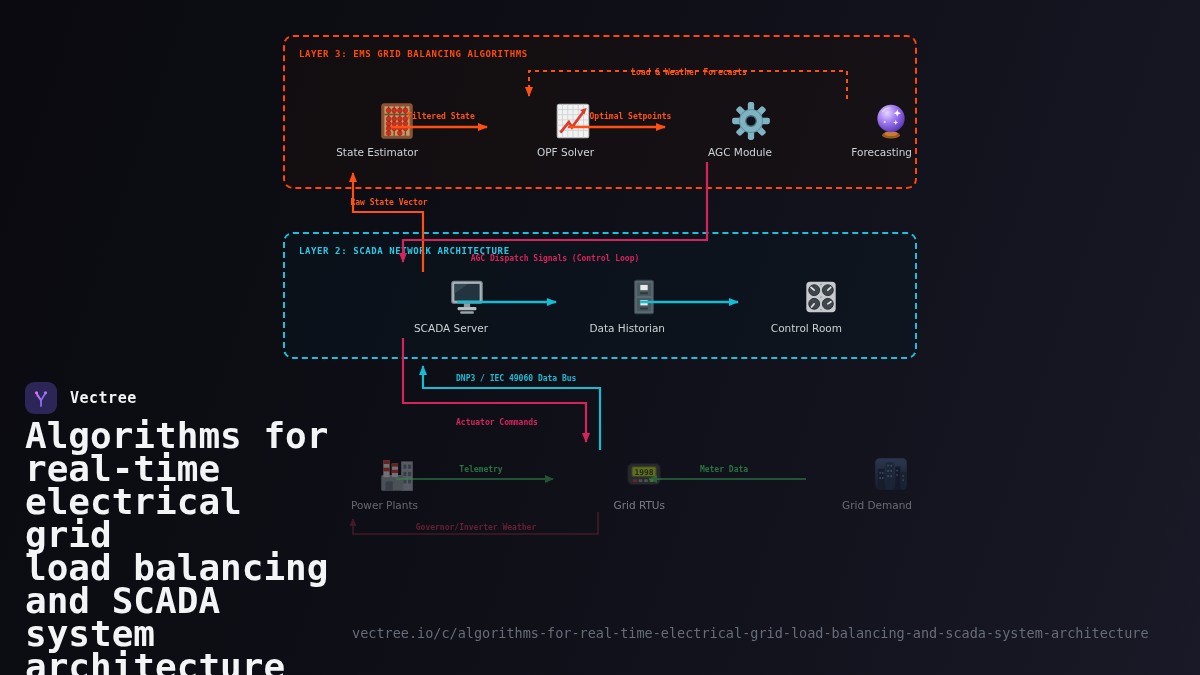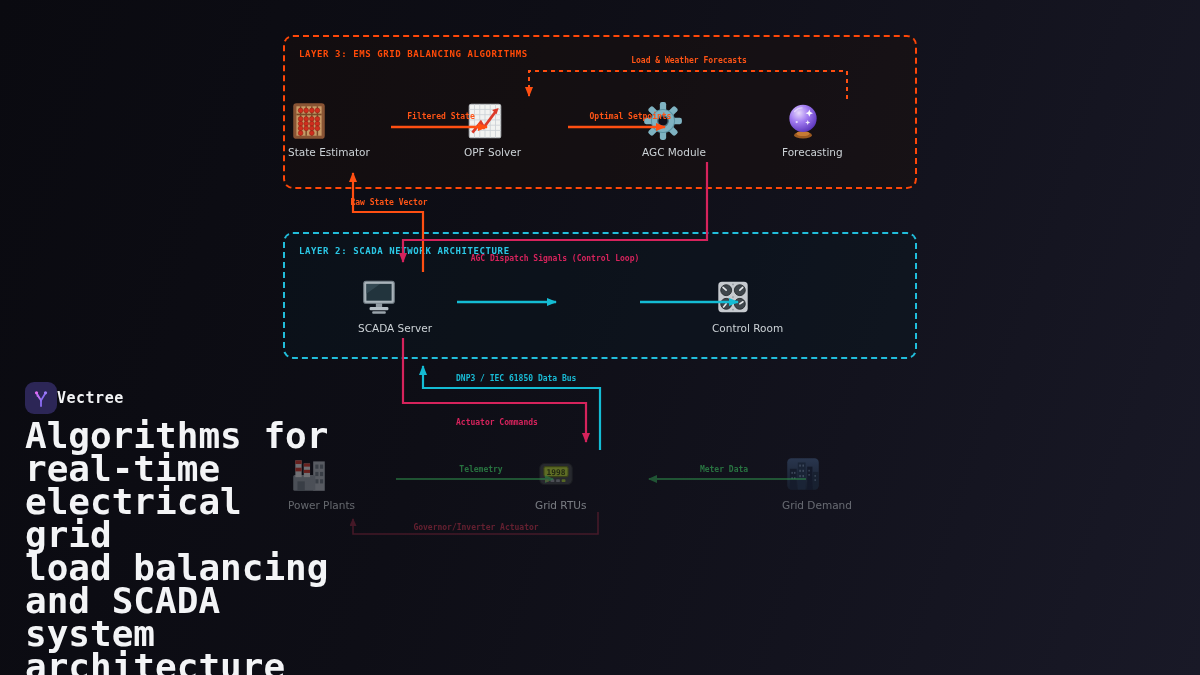--- a/index.html
+++ b/index.html
@@ -9,36 +9,36 @@
     font-family:"DejaVu Sans",sans-serif;
   }
   .layer{position:absolute;border:2px dashed;border-radius:10px;box-sizing:border-box;z-index:1;}
   .layer3{left:283px;top:35px;width:634px;height:154px;border-color:#ff4708;background:rgba(28,16,12,.42);}
   .layer2{left:283px;top:232px;width:634px;height:127px;border-color:rgba(35,200,230,.95);background:rgba(10,24,34,.42);}
   .layer1{left:283px;top:408px;width:634px;height:140px;border-color:rgba(46,160,85,.42);background:rgba(12,26,18,.28);}
   .layer-title{position:absolute;top:12px;left:14px;font-family:"DejaVu Sans Mono",monospace;font-weight:bold;font-size:9px;letter-spacing:.6px;white-space:nowrap;}
   .lt3{color:#ff4a08;}
   .lt2{color:#2bc8e6;}
   .lt1{color:rgba(70,190,100,.6);}
-  .node{position:absolute;width:130px;transform:translateX(-50%);text-align:left;z-index:3;}
+  .node{position:absolute;width:130px;transform:translateX(-50%);text-align:right;z-index:3;}
   .node-icon{height:44px;}
   .node-icon svg{width:42px;height:42px;}
   .node-label{margin-top:2px;font-size:10.5px;color:#ccd2d6;}
   .dim{opacity:.45;}
   .wires{position:absolute;left:0;top:0;width:1200px;height:675px;z-index:4;pointer-events:none;}
   .edge-label{position:absolute;font-family:"DejaVu Sans Mono",monospace;font-weight:bold;font-size:8px;white-space:nowrap;z-index:6;}
   .ctr{transform:translateX(-50%);}
   .c-orange{color:#ff5416;}
   .c-crimson{color:#d6235c;margin-top:29px;}
   .c-cyan{color:#19bcd6;}
   .c-green{color:#2e8c4a;opacity:.8;}
   .c-darkred{color:#6e2233;opacity:.9;}
   .brand{position:absolute;left:25px;top:382px;display:flex;align-items:center;z-index:20;}
   .brand-badge{width:32px;height:32px;}
-  .brand-name{font-family:"DejaVu Sans Mono",monospace;font-weight:bold;font-size:15px;color:#f2f3f5;letter-spacing:.5px;}
+  .brand-name{margin-left:13px;font-family:"DejaVu Sans Mono",monospace;font-weight:bold;font-size:15px;color:#f2f3f5;letter-spacing:.5px;}
   .headline{
     position:absolute;left:25px;top:419px;width:316px;z-index:20;
     font-family:"DejaVu Sans Mono",monospace;font-weight:bold;font-size:36px;line-height:33px;
     color:#f3f4f6;white-space:pre-line;
   }
   .footer-url{position:absolute;left:352px;top:625px;font-family:"DejaVu Sans Mono",monospace;font-size:13.5px;color:#666c78;z-index:20;}
 </style>
 </head>
 <body>
 
@@ -177,20 +177,34 @@
         <rect x="8" y="7.5" width="24" height="16" fill="#22343d"></rect>
         <path d="M8 7.5 L21 7.5 L8 17 Z" fill="#3a4f59" opacity="0.8"></path>
         <rect x="17" y="26" width="6" height="3.5" fill="#919ba3"></rect>
         <rect x="11" y="29.5" width="18" height="3.2" rx="1.2" fill="#b4bdc4"></rect>
         <rect x="13.5" y="33.5" width="13" height="2.4" rx="1" fill="#99a3aa"></rect>
       </svg>
     </div>
     <div class="node-label">SCADA Server</div>
   </div>
 
+  <div class="node" style="left:600px;top:276px;">
+    <div class="node-icon">
+      <svg viewBox="0 0 40 40">
+        <rect x="11" y="4" width="18" height="32" rx="2" fill="#5a6a73" stroke="#39454c"></rect>
+        <rect x="13" y="6.5" width="14" height="12.5" rx="1" fill="#4a5860"></rect>
+        <rect x="13" y="21" width="14" height="12.5" rx="1" fill="#4a5860"></rect>
+        <rect x="16.5" y="8.5" width="7" height="5" fill="#e7e9ea"></rect>
+        <rect x="16.5" y="23" width="7" height="5" fill="#e7e9ea"></rect>
+        <rect x="16" y="15.5" width="8" height="1.8" rx="0.9" fill="#2e383e"></rect>
+        <rect x="16" y="30" width="8" height="1.8" rx="0.9" fill="#2e383e"></rect>
+      </svg>
+    </div>
+    <div class="node-label">Data Historian</div>
+  </div>
 
   <div class="node" style="left:777px;top:276px;">
     <div class="node-icon">
       <svg viewBox="0 0 40 40">
         <rect x="6" y="5.5" width="28" height="29" rx="3.5" fill="#c6cacf"></rect>
         <g fill="#3f464c" stroke="#22272b" stroke-width="0.8">
           <circle cx="13.5" cy="13.5" r="5.2"></circle>
             <circle cx="26.5" cy="13.5" r="5.2"></circle>
           <circle cx="13.5" cy="26.5" r="5.2"></circle>
             <circle cx="26.5" cy="26.5" r="5.2"></circle>
@@ -286,28 +300,28 @@
               <rect x="31" y="25" width="1.2" height="1.6"></rect>
           </g>
         </g>
       </svg>
     </div>
     <div class="node-label">Grid Demand</div>
   </div>
 
   <div class="edge-label ctr c-orange" style="left:441px;top:112px;">Filtered State</div>
   <div class="edge-label ctr c-orange" style="left:618px;top:112px;padding-left:25px;">Optimal Setpoints</div>
-  <div class="edge-label ctr c-orange" style="left:689px;top:56px;">Load &amp; Weather Forecasts</div>
+  <div class="edge-label ctr c-orange" style="left:689px;top:68px;">Load &amp; Weather Forecasts</div>
   <div class="edge-label ctr c-orange" style="left:389px;top:198px;">Raw State Vector</div>
   <div class="edge-label ctr c-crimson" style="left:555px;top:225px;">AGC Dispatch Signals (Control Loop)</div>
-  <div class="edge-label c-cyan" style="left:456px;top:374px;">DNP3 / IEC 61850 Data Bus</div>
+  <div class="edge-label c-cyan" style="left:456px;top:374px;">DNP3 / IEC 49060 Data Bus</div>
   <div class="edge-label c-crimson" style="left:456px;top:389px;">Actuator Commands</div>
   <div class="edge-label ctr c-green" style="left:481px;top:465px;">Telemetry</div>
   <div class="edge-label ctr c-green" style="left:724px;top:465px;">Meter Data</div>
-  <div class="edge-label ctr c-darkred" style="left:476px;top:523px;">Governor/Inverter Actuator</div>
+  <div class="edge-label ctr c-darkred" style="left:476px;top:523px;">Governor/Inverter Weather</div>
 
   <div class="brand">
     <div class="brand-badge">
       <svg viewBox="0 0 32 32">
         <rect width="32" height="32" rx="9" fill="#2c2656"></rect>
         <g stroke-linecap="round" fill="none">
           <path d="M16 24 V18.5" stroke="#8b6cf3" stroke-width="1.8"></path>
           <path d="M16 18.5 L11.8 11.5" stroke="#a87cf5" stroke-width="1.7"></path>
           <path d="M16 18.5 L20.2 11.5" stroke="#8b6cf3" stroke-width="1.7"></path>
           <path d="M14.6 16.2 L13 14.2" stroke="#c06df2" stroke-width="1.4"></path>
@@ -321,14 +335,15 @@
   </div>
 
   <div class="headline">Algorithms for
 real-time
 electrical grid
 load balancing
 and SCADA
 system
 architecture</div>
 
+  <div class="footer-url">vectree.io/c/algorithms-for-real-time-electrical-grid-load-balancing-and-scada-system-architecture</div>
 
 </div>
 
 </body></html>

